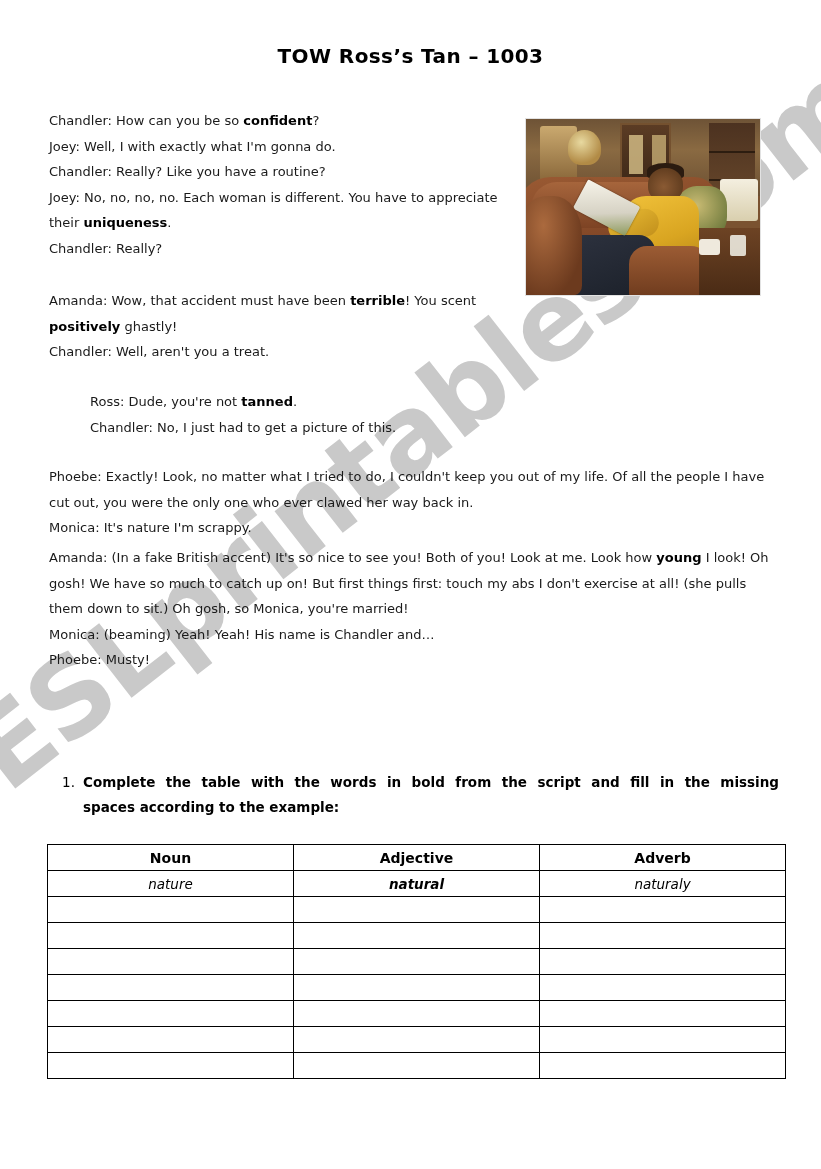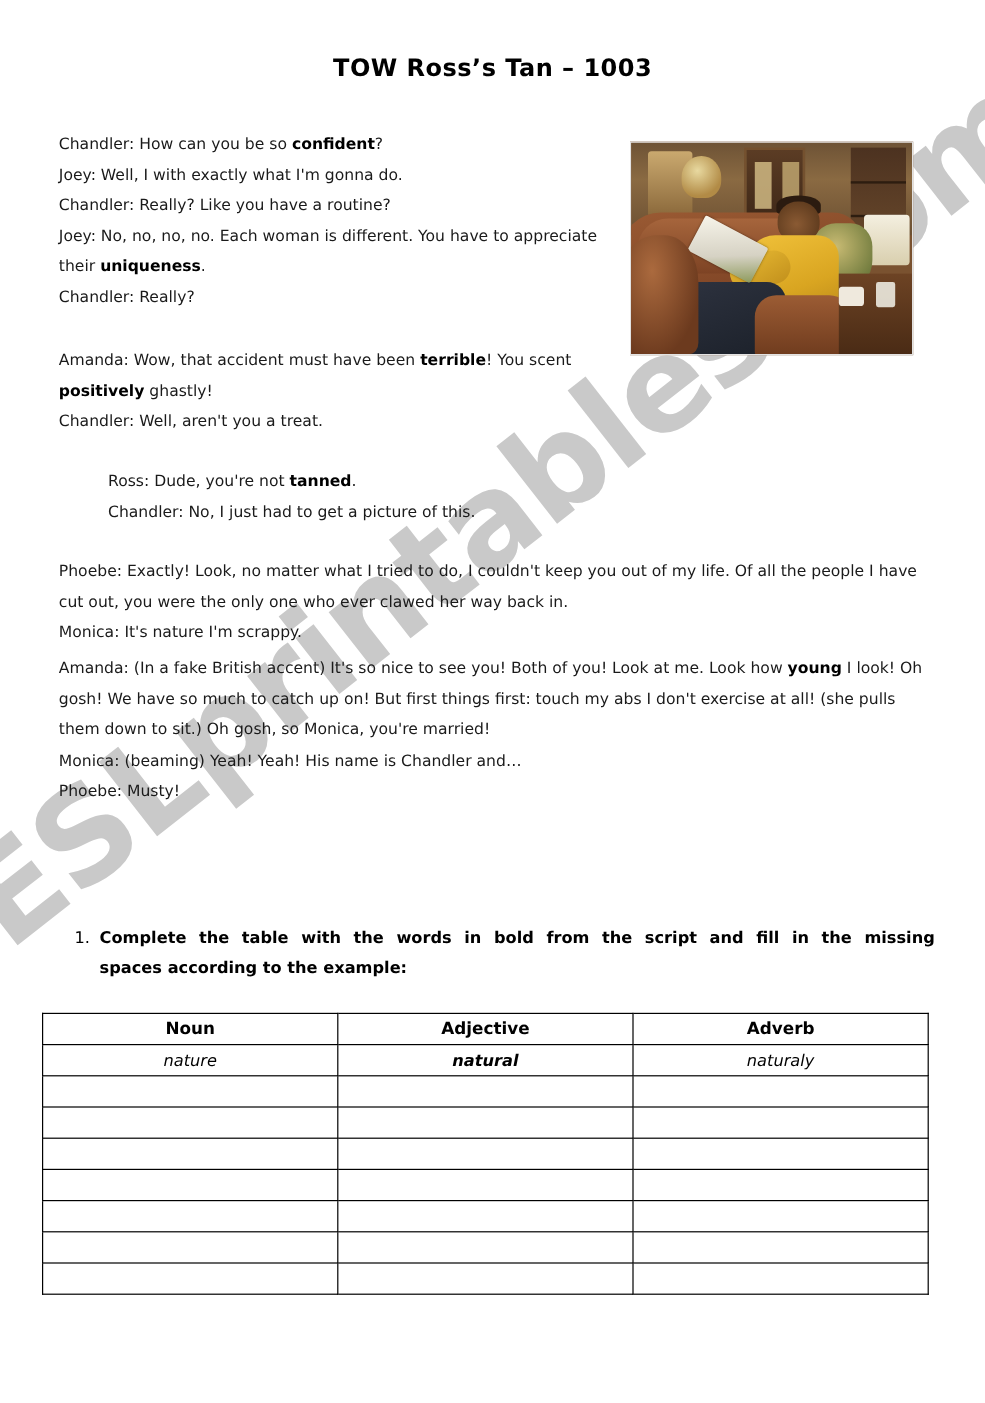--- a/index.html
+++ b/index.html
@@ -221,21 +221,21 @@
     text-align-last: justify;
   }
   #instruction .itext .last-line {
     text-align: left;
     text-align-last: left;
   }
 
   
   #wordtable {
     position: absolute;
-    left: 35px; top: 844px;
+    left: 47px; top: 844px;
     width: 738px;
     border-collapse: collapse;
     table-layout: fixed;
   }
   #wordtable col.c1 { width: 246px; }
   #wordtable col.c2 { width: 246px; }
   #wordtable col.c3 { width: 246px; }
   #wordtable th, #wordtable td {
     border: 1.5px solid #000;
     height: 26px;

